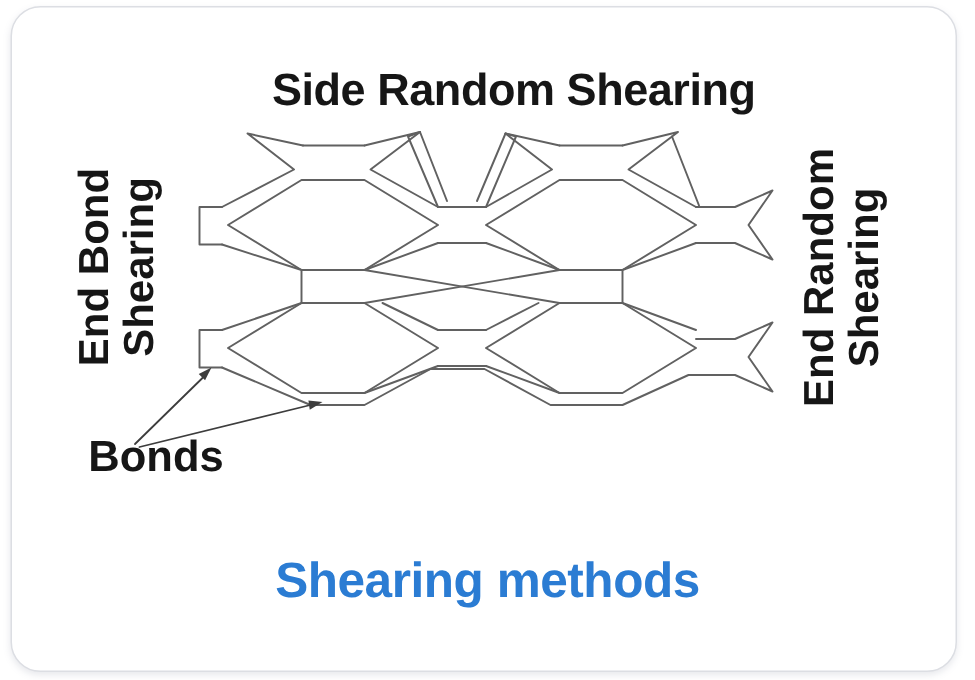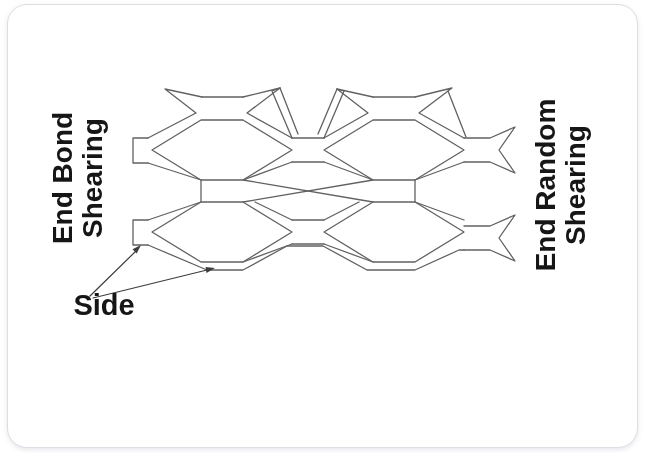--- a/index.html
+++ b/index.html
@@ -117,27 +117,29 @@
     </g>
 
     <g stroke="#3d3d3d" stroke-width="1.2" fill="none" stroke-linecap="round">
       <path d="M90,296 L136,251"></path>
       <path d="M93,298 L207,270"></path>
       <polygon points="141,245 136.7,253.5 132.5,249.3" fill="#3d3d3d" stroke="none"></polygon>
       <polygon points="215,268 206.5,273.1 205.6,267.0" fill="#3d3d3d" stroke="none"></polygon>
     </g>
   </svg>
 
+  <div class="lbl lbl-top">Side Random Shearing</div>
 
   <div class="lbl lbl-left">
     <span class="rot-line">End Bond</span>
     <span class="rot-line">Shearing</span>
   </div>
 
   <div class="lbl lbl-right">
     <span class="rot-line">End Random</span>
     <span class="rot-line">Shearing</span>
   </div>
 
-  <div class="lbl lbl-bonds">Side</div>
+  <div class="lbl lbl-bonds">Bonds</div>
 
 
+  <div class="lbl lbl-caption">Shearing methods</div>
 </div>
 
 </body></html>

